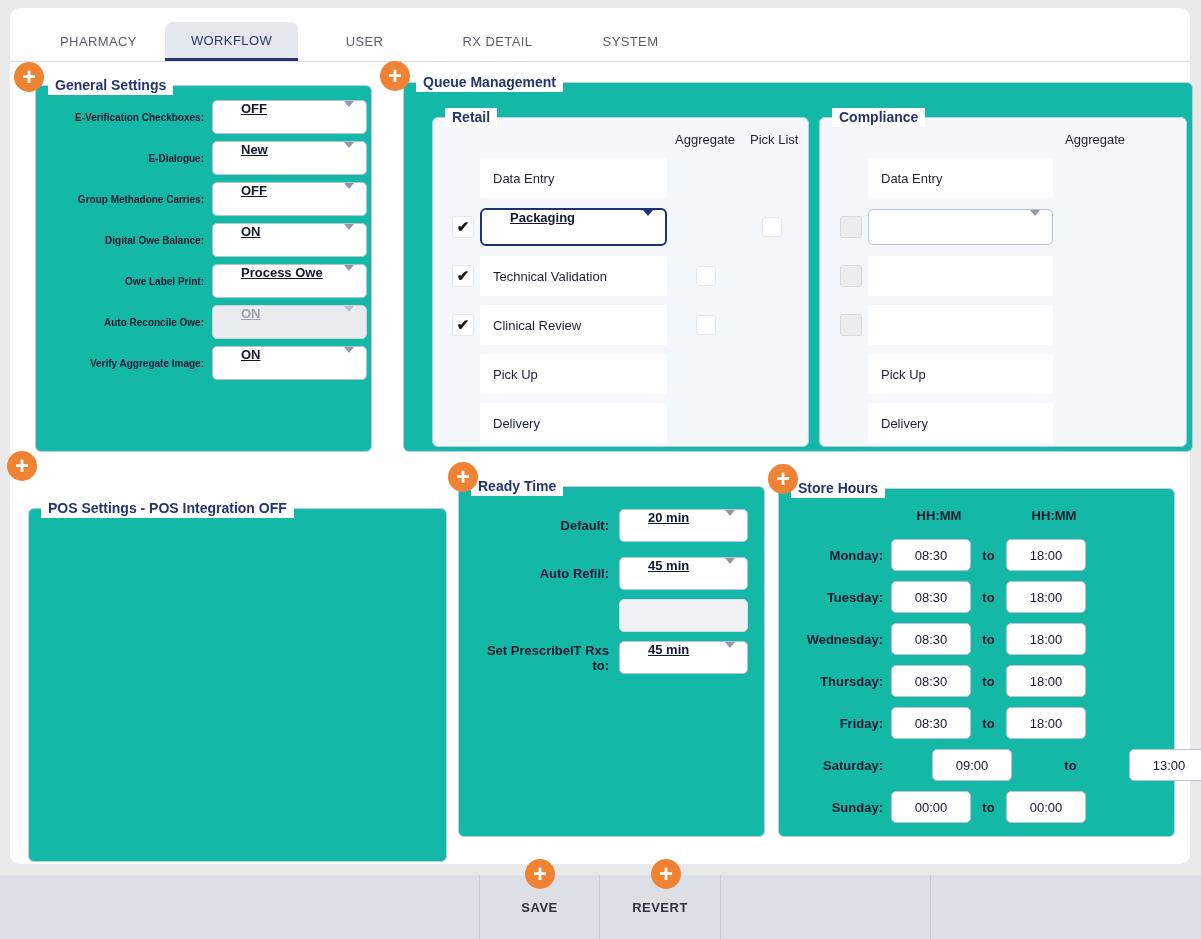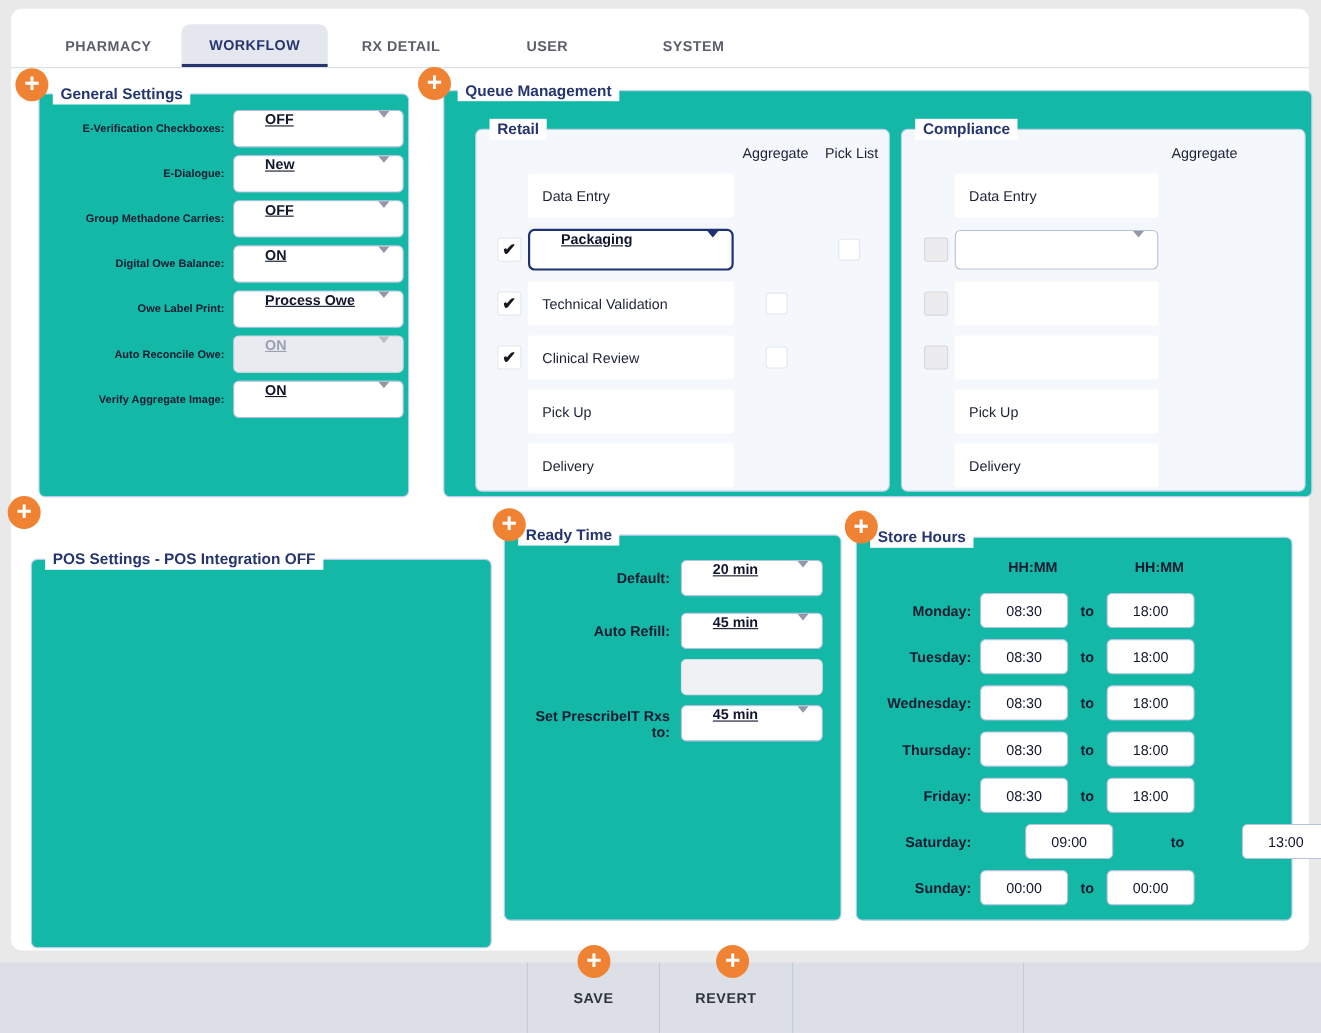--- a/index.html
+++ b/index.html
@@ -5,21 +5,21 @@
   * { box-sizing: border-box; margin: 0; padding: 0; }
   html,body { background:#e9e9e9; font-family:"Liberation Sans", sans-serif; }
   .stage { position:relative; width:1201px; height:939px; background:#e9e9e9; overflow:hidden; }
   .panel { position:absolute; left:10px; top:8px; width:1180px; height:856px;
            background:#ffffff; border-radius:10px; }
 
   
   .tabline { position:absolute; left:0; right:0; top:53px; height:1px; background:#d9dce3; }
   .tabs { position:absolute; left:22px; top:14px; height:39px; display:flex; }
   .tab { width:133px; height:39px; display:flex; align-items:center; justify-content:center;
-         font-size:13px; font-weight:bold; letter-spacing:.4px; color:#5a5f6a; cursor:pointer; }
+         font-size:13px; font-weight:normal; letter-spacing:.4px; color:#5a5f6a; cursor:pointer; }
   .tab.active { background:#e4e7ee; border-radius:8px 8px 0 0; color:#27356f;
                 border-bottom:3px solid #27356f; }
 
   
   .fset { position:absolute; background:#14b8a6; border:1px solid #b7cde9; border-radius:6px; }
   .fset.inner { background:#f4f7fb; border-color:#b9cee8; }
   .legend { position:absolute; top:-10px; left:12px; background:#ffffff; padding:0 7px;
             font-size:14px; font-weight:bold; color:#24356f; white-space:nowrap; z-index:2; line-height:19px; }
 
   
@@ -88,22 +88,22 @@
 </head>
 <body>
 
 <div class="stage">
   <div class="panel">
 
     <div class="tabline"></div>
     <div class="tabs">
       <div class="tab">PHARMACY</div>
       <div class="tab active">WORKFLOW</div>
+      <div class="tab">USER</div>
       <div class="tab">RX DETAIL</div>
-      <div class="tab">USER</div>
       <div class="tab">SYSTEM</div>
     </div>
 
     <div class="plus" style="left:4px; top:54px;">
         <span></span>
       </div>
     <div class="plus" style="left:370px; top:53px;">
         <span></span>
       </div>
     <div class="plus" style="left:-3px; top:443px;">

